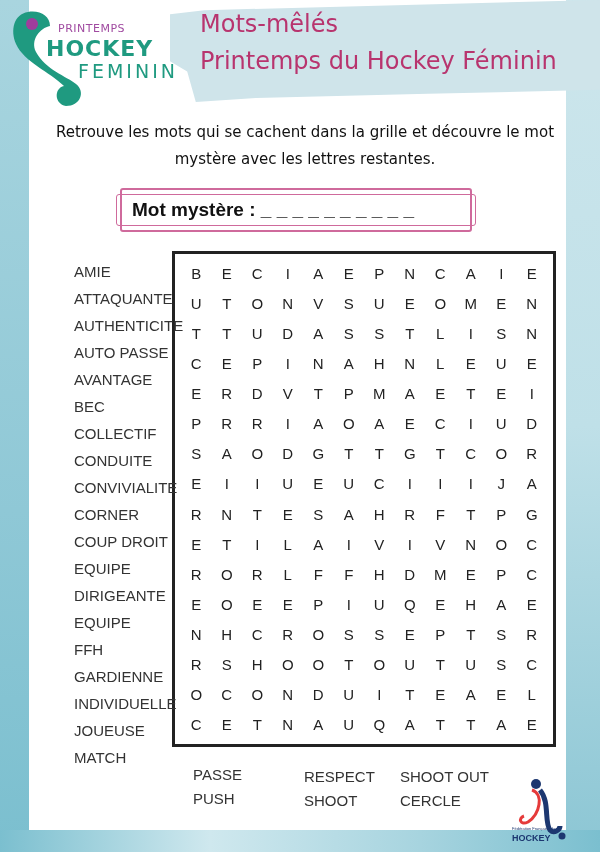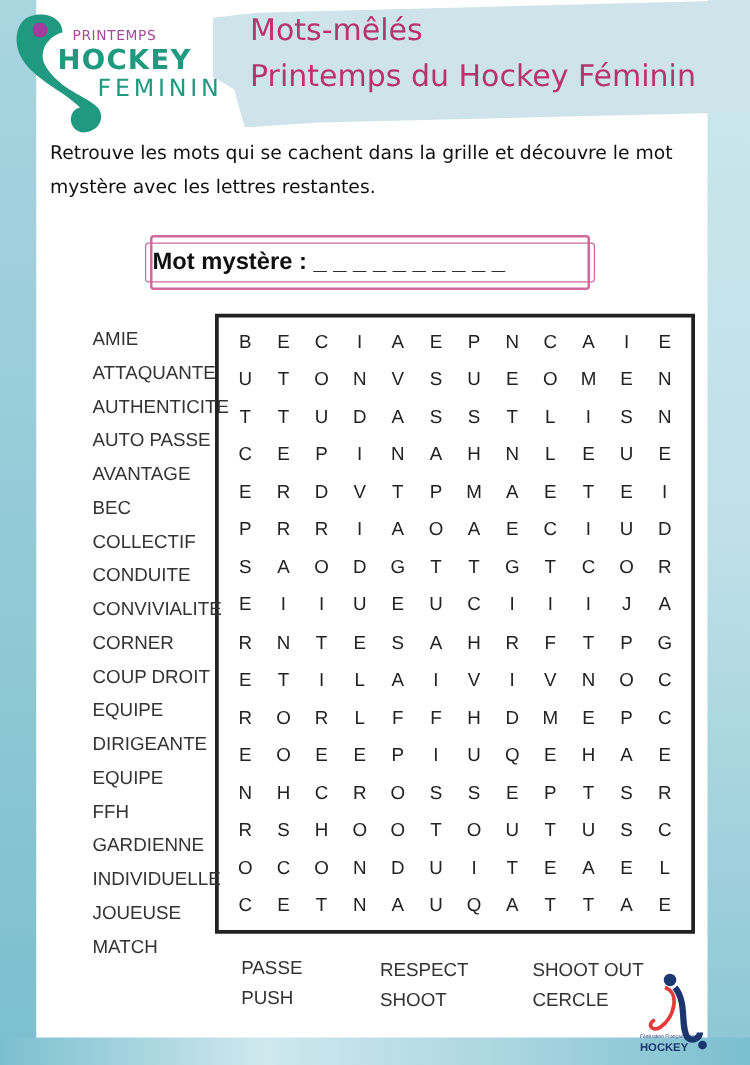--- a/index.html
+++ b/index.html
@@ -6,30 +6,30 @@
   body{width:600px;height:852px;position:relative;overflow:hidden;background:#ffffff;font-family:"DejaVu Sans",sans-serif;}
   .strip-left{position:absolute;left:0;top:0;width:29px;height:852px;background:linear-gradient(180deg,#a9d5df 0%,#8fc8d6 60%,#7bbfcf 100%);}
   .strip-right{position:absolute;right:0;top:0;width:34px;height:852px;background:linear-gradient(180deg,#cde6ec 0%,#bfe0e8 50%,#8cc6d4 100%);}
   .strip-bottom{position:absolute;left:0;bottom:0;width:600px;height:22px;background:linear-gradient(90deg,#7bbfcf 0%,#cfe8ee 35%,#a7d4df 70%,#7bbfcf 100%);}
   .brush{position:absolute;left:170px;top:0;width:430px;height:102px;background:#cfe4ea;clip-path:polygon(0 14%,8% 10%,100% 0,100% 88%,60% 92%,20% 96%,6% 100%,4% 70%,0 60%);}
   .logo{position:absolute;left:10px;top:8px;width:150px;height:102px;}
   .logo-txt1{position:absolute;left:58px;top:22px;font-size:11px;color:#a04aa0;letter-spacing:.5px;}
   .logo-txt2{position:absolute;left:46px;top:36px;font-size:22px;font-weight:bold;color:#1f9a80;letter-spacing:1px;}
   .logo-txt3{position:absolute;left:43px;top:60px;font-size:19px;color:#1f9a80;letter-spacing:3px;margin-left:35px;}
   .title{position:absolute;left:200px;top:6px;width:400px;color:#b8346e;font-family:"DejaVu Sans",sans-serif;font-size:24px;line-height:37px;font-weight:normal;}
-  .intro{position:absolute;left:40px;top:109px;width:530px;text-align:left;font-size:15px;line-height:27px;color:#111;}
-  .mystery{position:absolute;left:120px;top:188px;width:352px;height:44px;border:2px solid #cf6a9c;border-radius:3px;box-sizing:border-box;display:flex;align-items:center;font-family:"Liberation Sans",sans-serif;font-size:19px;font-weight:bold;color:#111;}
+  .intro{position:absolute;left:40px;top:119px;width:530px;text-align:center;font-size:15px;line-height:27px;color:#111;}
+  .mystery{position:absolute;left:120px;top:188px;width:352px;height:44px;border:2px solid #cf6a9c;border-radius:3px;box-sizing:border-box;display:flex;align-items:center;padding-left:10px;font-family:"Liberation Sans",sans-serif;font-size:19px;font-weight:bold;color:#111;}
   .mystery:before{content:"";position:absolute;left:-6px;top:4px;right:-6px;bottom:4px;border:1px solid #cf6a9c;border-radius:3px;}
   .grid{position:absolute;left:172px;top:251px;width:384px;height:496px;border:3px solid #222;box-sizing:border-box;display:grid;grid-template-columns:repeat(12,1fr);grid-template-rows:repeat(18,1fr);padding:4px 6px;}
   .cell{display:flex;align-items:center;justify-content:center;font-family:"Liberation Sans",sans-serif;font-size:15px;color:#222;}
   .words{position:absolute;font-family:"Liberation Sans",sans-serif;font-size:15px;color:#333;line-height:27px;}
   .wl{left:46px;top:258px;margin-left:28px;}
   .wb1{left:193px;top:763px;line-height:24px;}
   .wb2{left:304px;top:765px;line-height:24px;}
-  .wb3{left:400px;top:765px;line-height:24px;margin-left:26px;}
+  .wb3{left:400px;top:765px;line-height:24px;}
   .ffh{position:absolute;left:510px;top:778px;width:56px;height:70px;}
   .ffh-txt{position:absolute;left:512px;top:833px;font-size:9px;font-weight:bold;color:#1c3770;font-family:"Liberation Sans",sans-serif;}
   .ffh-small{position:absolute;left:512px;top:826px;font-size:4px;color:#1c3770;font-family:"Liberation Sans",sans-serif;}
 </style>
 </head>
 <body>
 
 <div class="strip-left"></div>
 <div class="strip-right"></div>
 <div class="strip-bottom"></div>

